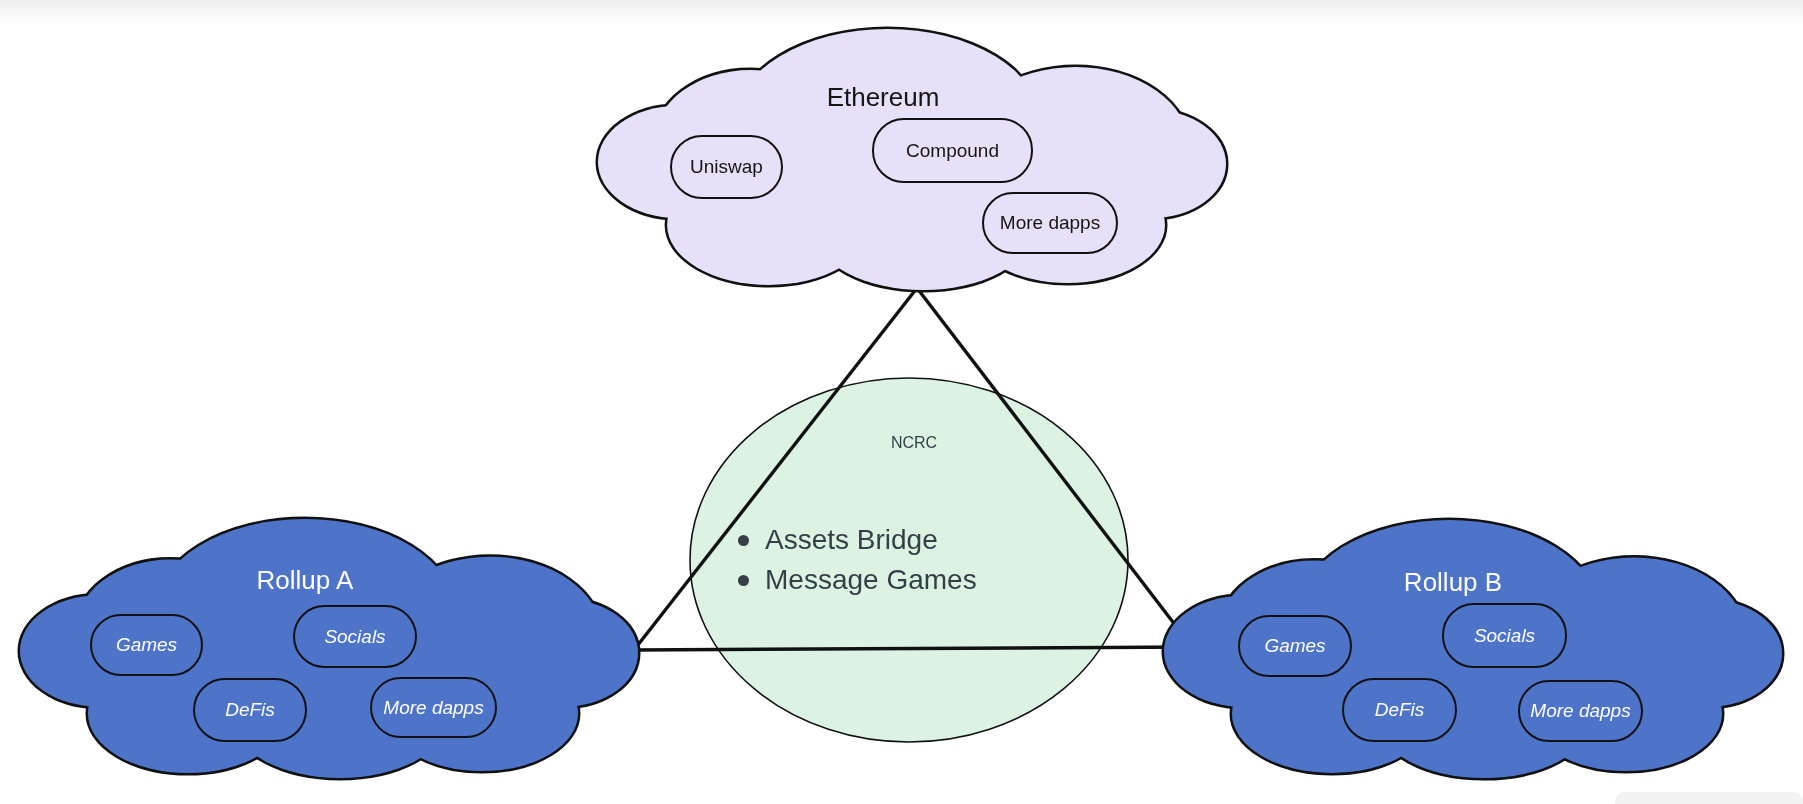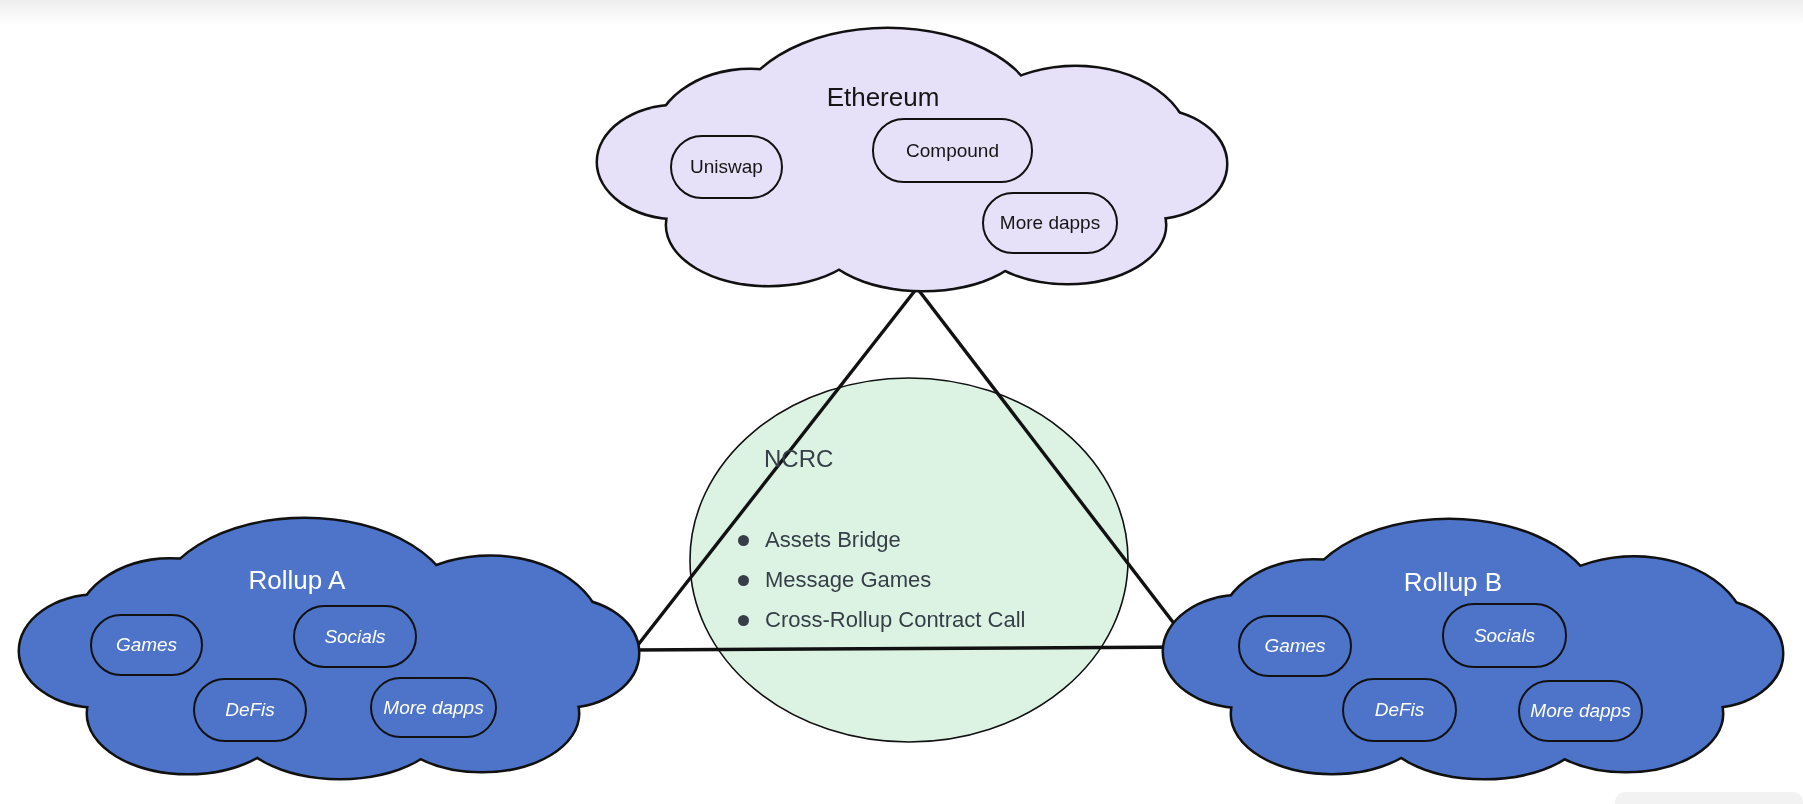--- a/index.html
+++ b/index.html
@@ -7,23 +7,23 @@
           font-family:"Liberation Sans","DejaVu Sans",sans-serif;}
   #shapes{position:absolute;left:0;top:0;}
   .overlay{position:absolute;left:0;top:0;width:1803px;height:804px;pointer-events:none;}
   .title{position:absolute;width:300px;text-align:center;font-size:26px;line-height:36px;white-space:nowrap;}
   .title.dark{color:var(--dark_text);}
   .title.light{color:var(--light_text);}
   .pill{position:absolute;box-sizing:border-box;border:2px solid var(--outline);border-radius:32px;
         display:flex;align-items:center;justify-content:center;font-size:19px;white-space:nowrap;}
   .pill.purple{background:var(--ethereum_fill);color:var(--dark_text);}
   .pill.blue{background:var(--rollup_fill);color:var(--light_text);font-style:italic;}
-  .ncrc-title{position:absolute;left:764px;top:441px;width:300px;text-align:left;
-              font-size:24px;line-height:36px;color:var(--ncrc_text);}
-  .bullets{position:absolute;left:738px;top:520px;color:var(--ncrc_text);font-size:22px;}
+  .ncrc-title{position:absolute;left:764px;top:425px;width:300px;text-align:center;
+              font-size:16px;line-height:36px;color:var(--ncrc_text);}
+  .bullets{position:absolute;left:738px;top:520px;color:var(--ncrc_text);font-size:28px;}
   .bullet-row{display:flex;align-items:center;height:40px;}
   .dot{width:11px;height:11px;border-radius:50%;background:var(--ncrc_text);margin-right:16px;flex:none;}
   .top-shade{position:absolute;left:0;top:0;width:1803px;height:26px;
              background:linear-gradient(180deg,rgba(90,90,100,0.10),rgba(255,255,255,0));}
   .br-artifact{position:absolute;left:1615px;top:792px;width:188px;height:12px;
                background:#f2f2f2;border-radius:10px 10px 0 0;}
 </style>
 </head>
 <body>
 
@@ -104,27 +104,23 @@
     <div class="ncrc-title">NCRC</div>
     <div class="bullets">
       <div class="bullet-row">
         <span class="dot"></span>
         <span>Assets Bridge</span>
       </div>
       <div class="bullet-row">
         <span class="dot"></span>
         <span>Message Games</span>
       </div>
-      <div class="bullet-row">
-        <span class="dot"></span>
-        <span>Cross-Rollup Contract Call</span>
-      </div>
     </div>
 
-    <div class="title light" style="left:147px;top:562px;">Rollup A</div>
+    <div class="title light" style="left:155px;top:562px;">Rollup A</div>
     <div class="pill blue" style="left:90px;top:614px;width:113px;height:62px;">Games</div>
     <div class="pill blue" style="left:293px;top:605px;width:124px;height:63px;">Socials</div>
     <div class="pill blue" style="left:193px;top:678px;width:114px;height:64px;">DeFis</div>
     <div class="pill blue" style="left:370px;top:677px;width:127px;height:61px;">More dapps</div>
 
     <div class="title light" style="left:1303px;top:564px;">Rollup B</div>
     <div class="pill blue" style="left:1238px;top:615px;width:114px;height:62px;">Games</div>
     <div class="pill blue" style="left:1442px;top:603px;width:125px;height:65px;">Socials</div>
     <div class="pill blue" style="left:1342px;top:678px;width:115px;height:64px;">DeFis</div>
     <div class="pill blue" style="left:1518px;top:680px;width:125px;height:62px;">More dapps</div>

